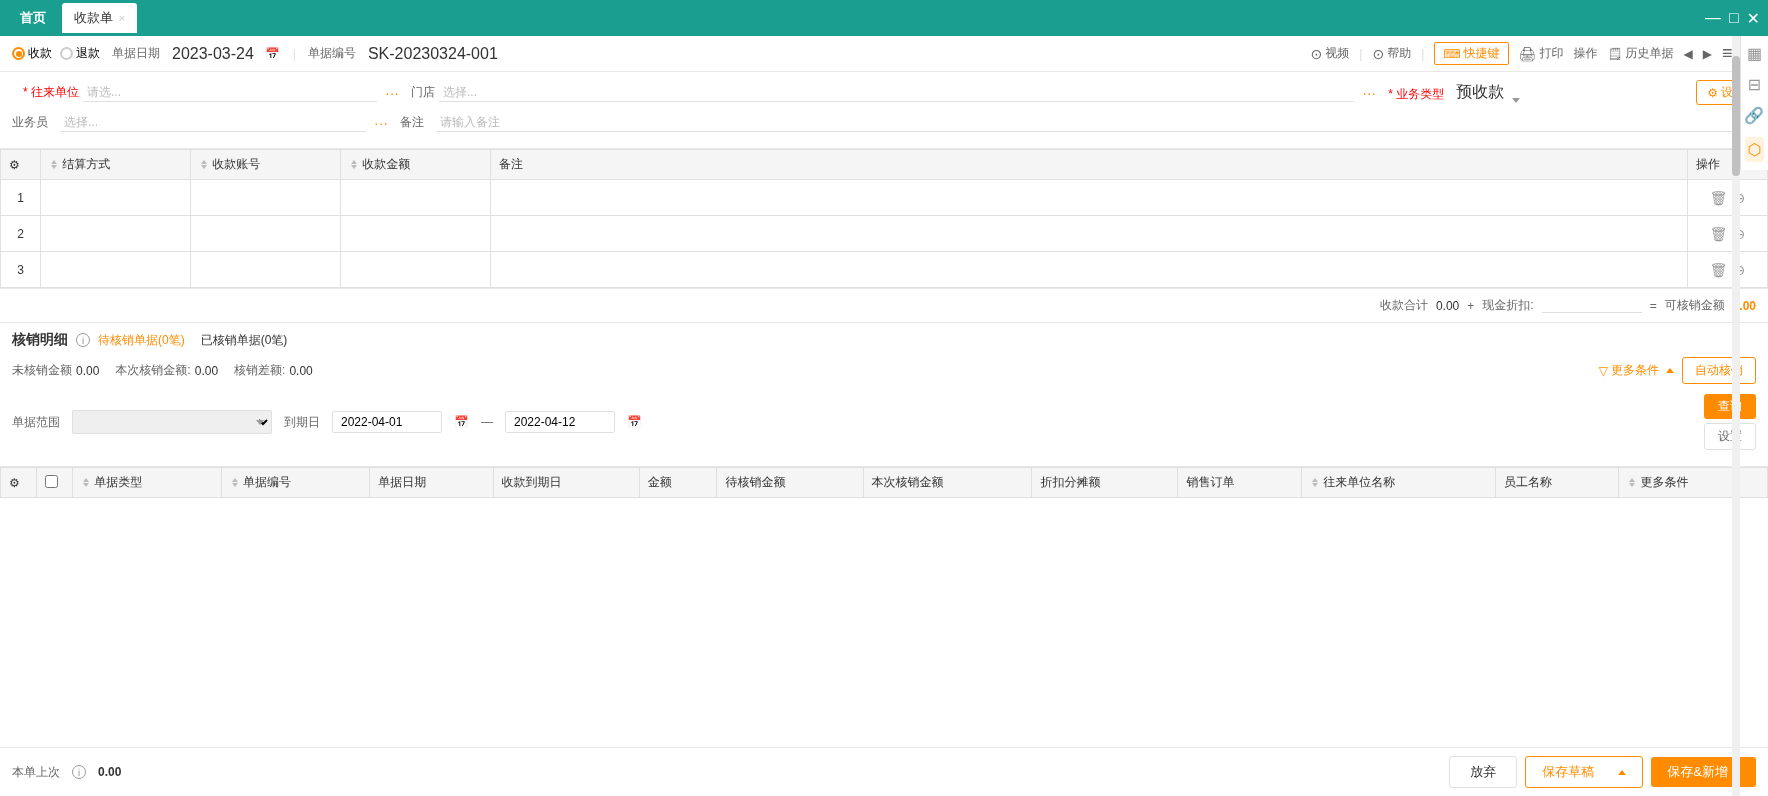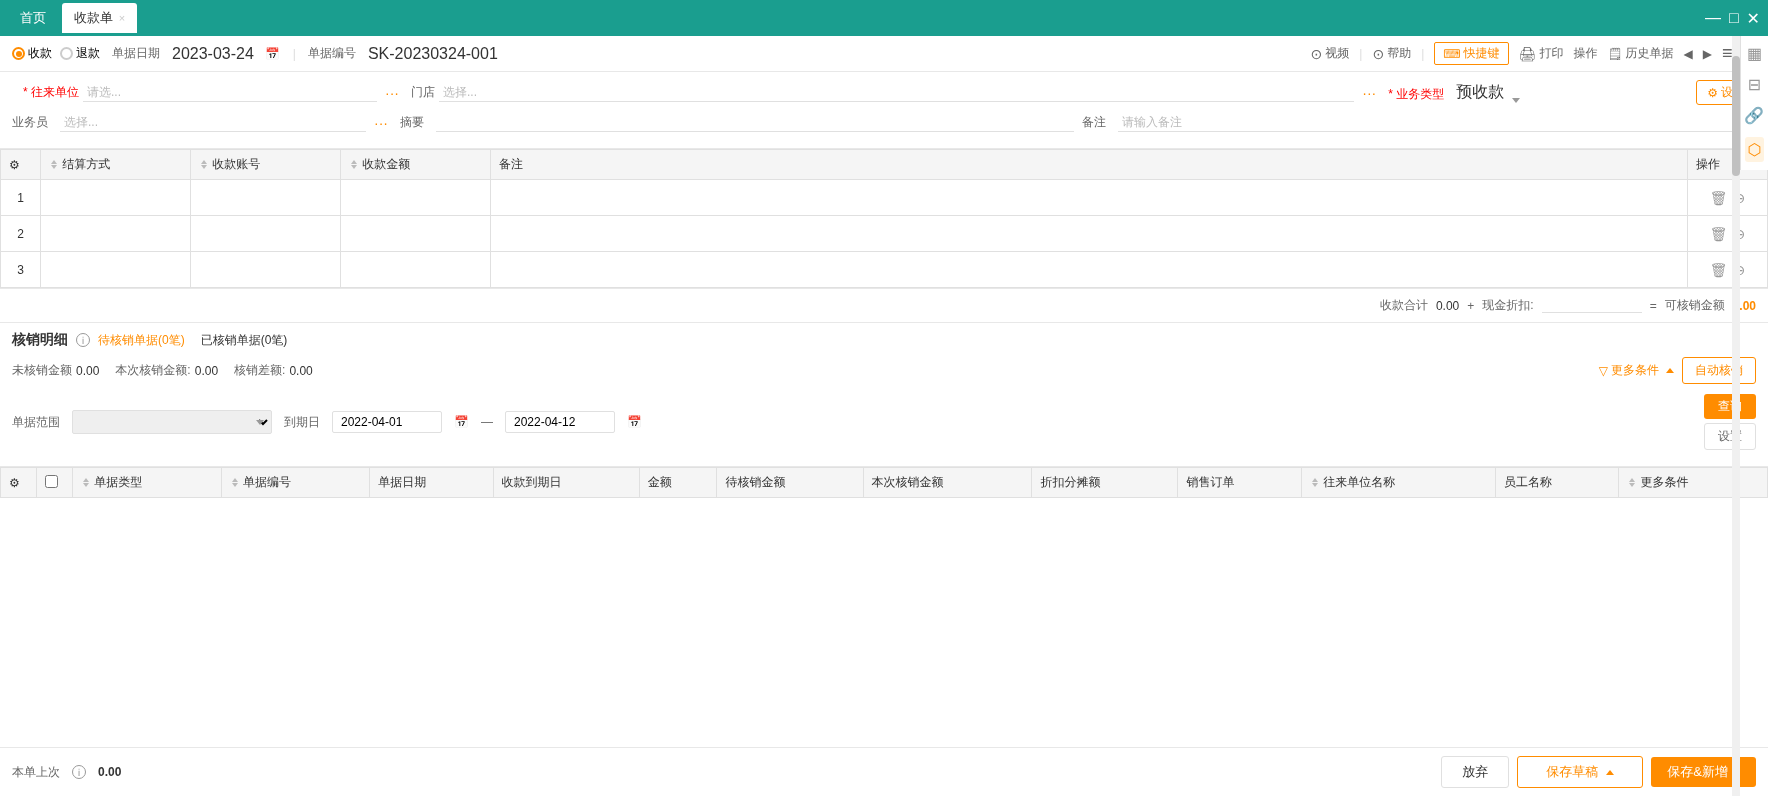--- a/index.html
+++ b/index.html
@@ -7,21 +7,21 @@
 
     
     .top-nav {
       display: flex; align-items: center; background: #1a9e8f; height: 36px; padding: 0 8px;
       color: white; gap: 4px;
     }
     .nav-tab {
       padding: 6px 12px; cursor: pointer; border-radius: 3px 3px 0 0; font-size: 13px;
     }
     .nav-tab.active { background: #fff; color: #333; }
-    .nav-tab.home { background: transparent; color: white; }
+    .nav-tab.home { background: transparent; color: white; font-weight: bold; }
     .nav-close { color: #ccc; cursor: pointer; margin-left: 2px; font-size: 11px; }
     .top-nav-right { margin-left: auto; display: flex; align-items: center; gap: 8px; }
     .top-nav-right span { color: white; font-size: 16px; cursor: pointer; }
 
     
     .main { background: #fff; height: calc(796px - 36px); display: flex; flex-direction: column; overflow: hidden; }
 
     
     .toolbar { display: flex; align-items: center; padding: 6px 12px; border-bottom: 1px solid #e8e8e8; gap: 12px; background: #fff; }
     .radio-group { display: flex; align-items: flex-start; gap: 8px; }
@@ -96,21 +96,21 @@
     .bottom-table { width: 100%; border-collapse: collapse; }
     .bottom-table th { background: #f5f5f5; border: 1px solid #e0e0e0; padding: 6px 8px; text-align: left; font-weight: normal; color: #333; font-size: 12px; white-space: nowrap; }
     .th-check { width: 36px; text-align: center; }
     .th-settings-sm { width: 36px; text-align: center; }
 
     
     .bottom-bar { display: flex; align-items: center; padding: 8px 12px; border-top: 1px solid #e8e8e8; background: #fff; }
     .bottom-bar-left { display: flex; align-items: center; gap: 12px; font-size: 12px; color: #666; }
     .bottom-bar-right { margin-left: auto; display: flex; align-items: center; gap: 8px; justify-content: flex-end; }
     .btn-abandon { background: #fff; border: 1px solid #e0e0e0; color: #333; padding: 6px 20px; border-radius: 3px; cursor: pointer; font-size: 13px; }
-    .btn-draft { background: #fff; border: 1px solid #ff8c00; color: #ff8c00; padding: 6px 28px; border-radius: 3px; cursor: pointer; font-size: 13px; display: flex; align-items: center; gap: 4px; }
+    .btn-draft { background: #fff; border: 1px solid #ff8c00; color: #ff8c00; padding: 6px 16px; border-radius: 3px; cursor: pointer; font-size: 13px; display: flex; align-items: center; gap: 20px; }
     .btn-save-new { background: #ff8c00; border: none; color: #fff; padding: 6px 16px; border-radius: 3px; cursor: pointer; font-size: 13px; display: flex; align-items: center; gap: 4px; }
 
     
     .right-sidebar { position: fixed; right: 0; top: 36px; width: 28px; background: #fff; border-left: 1px solid #e0e0e0; display: flex; flex-direction: column; align-items: center; padding: 8px 0; gap: 12px; }
     .sidebar-icon { color: #999; cursor: pointer; font-size: 16px; writing-mode: horizontal-tb; }
     .sidebar-icon.active { color: #ff8c00; background: #fff3e0; border-radius: 3px; padding: 3px; }
 
     
     .scroll-indicator { position: fixed; right: 28px; top: 36px; width: 8px; background: #f0f0f0; height: calc(796px - 36px); }
     .scroll-thumb { width: 8px; height: 120px; background: #c0c0c0; border-radius: 4px; margin-top: 20px; }
@@ -223,24 +223,20 @@
       </button>
     </div>
     <div class="form-row">
 
       <div class="form-col" style="width:380px;">
         <span class="form-label-plain">业务员</span>
         <input class="form-input" type="text" style="flex: 1 1 0%; margin-left: 8px;" placeholder="选择...">
         <span class="form-ellipsis">···</span>
       </div>
 
-      <div class="form-col" style="flex:1;">
-        <span class="form-label-plain">摘要</span>
-        <input class="form-input" type="text" style="flex: 1 1 0%; margin-left: 8px;">
-      </div>
 
       <div class="form-col" style="flex:1;">
         <span class="form-label-plain">备注</span>
         <input class="form-input" type="text" style="flex: 1 1 0%; margin-left: 8px;" placeholder="请输入备注">
       </div>
     </div>
   </div>
 
   <div class="table-container">
     <table class="data-table">

